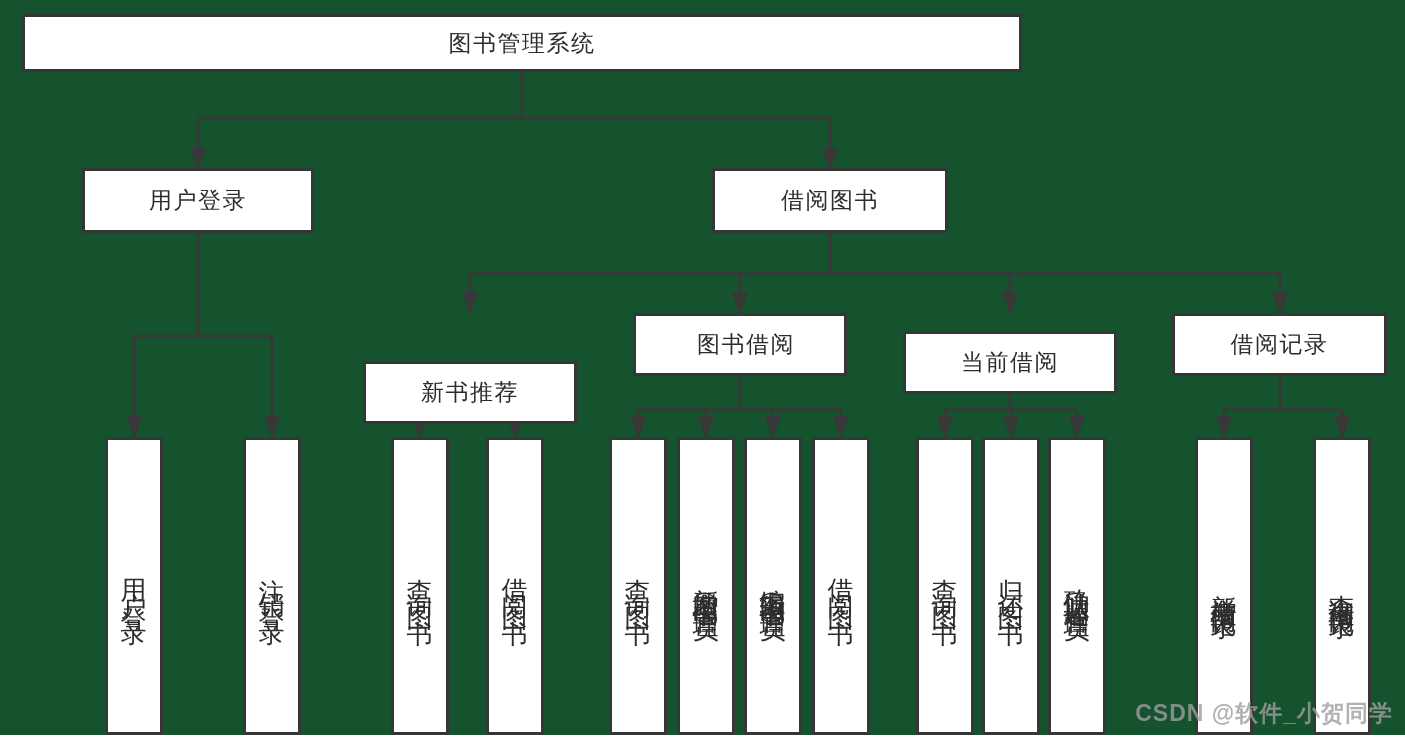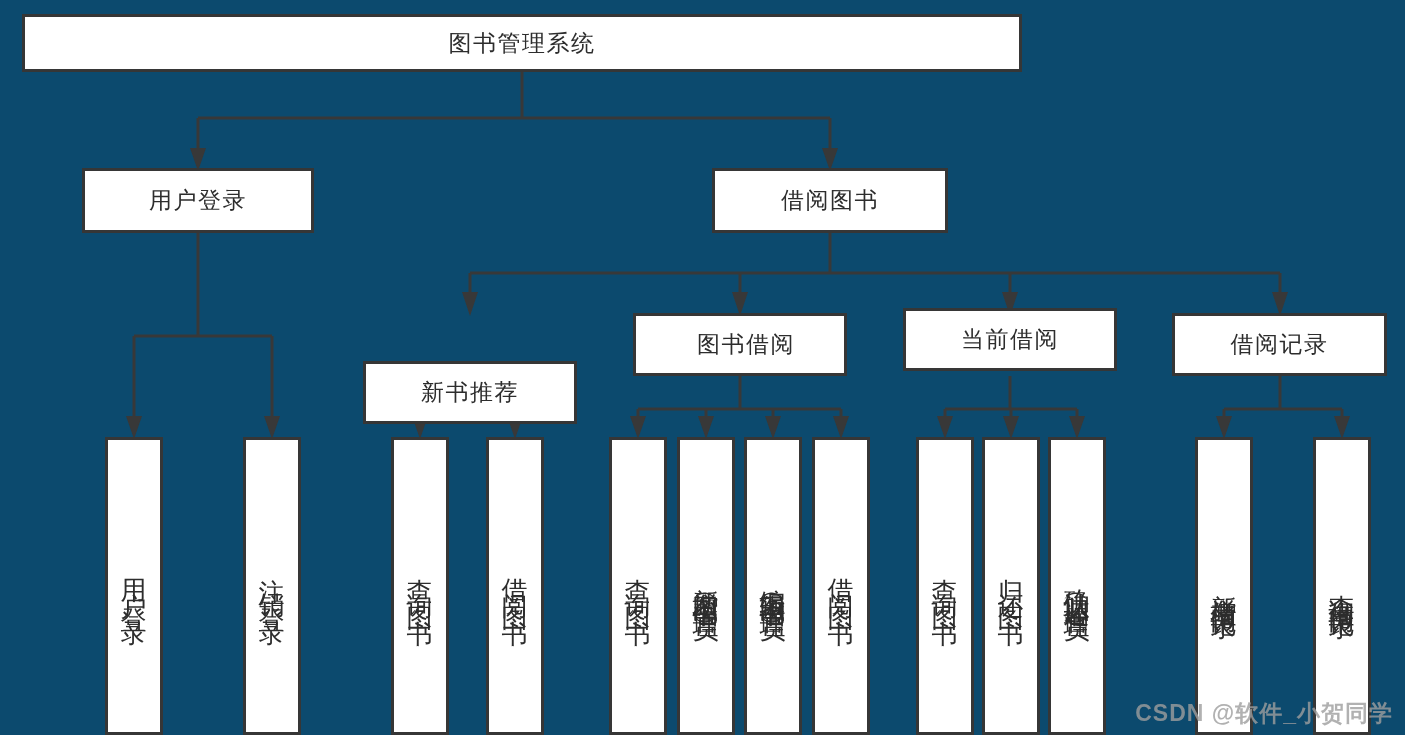--- a/index.html
+++ b/index.html
@@ -1,19 +1,19 @@
 <!DOCTYPE html>
 <html><head>
 <meta charset="utf-8">
 <style>
   html,body{margin:0;padding:0;background:#ffffff;}
   .canvas{
     position:relative;
     width:1405px;height:735px;
-    background:#0c4a6e;
+    background:#14532d;
     font-family:"Liberation Sans","DejaVu Sans",sans-serif;
     overflow:hidden;
   }
   .wires{position:absolute;left:0;top:0;z-index:1;}
   .conn path{stroke:#383838;stroke-width:3;fill:none;}
   .conn polygon{fill:#383838;stroke:none;}
   .box{
     position:absolute;z-index:2;
     box-sizing:border-box;
     border:3px solid #363636;
@@ -88,21 +88,21 @@
     </g>
   </svg>
 
   <div class="box h" style="left:22px;top:14px;width:1000px;height:58px;">图书管理系统</div>
 
   <div class="box h" style="left:82px;top:168px;width:232px;height:65px;">用户登录</div>
   <div class="box h" style="left:712px;top:168px;width:236px;height:65px;">借阅图书</div>
 
   <div class="box h" style="left:363px;top:313px;width:214px;height:63px;margin-top:48px;">新书推荐</div>
   <div class="box h" style="left:633px;top:313px;width:214px;height:63px;padding-left:12px;">图书借阅</div>
-  <div class="box h" style="left:903px;top:308px;width:214px;height:63px;text-align:center;">当前借阅</div>
+  <div class="box h" style="left:903px;top:331px;width:214px;height:63px;text-align:center;">当前借阅</div>
   <div class="box h" style="left:1172px;top:313px;width:215px;height:63px;">借阅记录</div>
 
   <div class="box v" style="left:105px;top:437px;width:58px;height:298px;">用户登录</div>
   <div class="box v" style="left:243px;top:437px;width:58px;height:298px;">注销登录</div>
 
   <div class="box v" style="left:391px;top:437px;width:58px;height:298px;">查询图书</div>
   <div class="box v" style="left:486px;top:437px;width:58px;height:298px;">借阅图书</div>
 
   <div class="box v" style="left:609px;top:437px;width:58px;height:298px;">查询图书</div>
   <div class="box v tight" style="left:677px;top:437px;width:58px;height:298px;">新增图书（管理员）</div>

